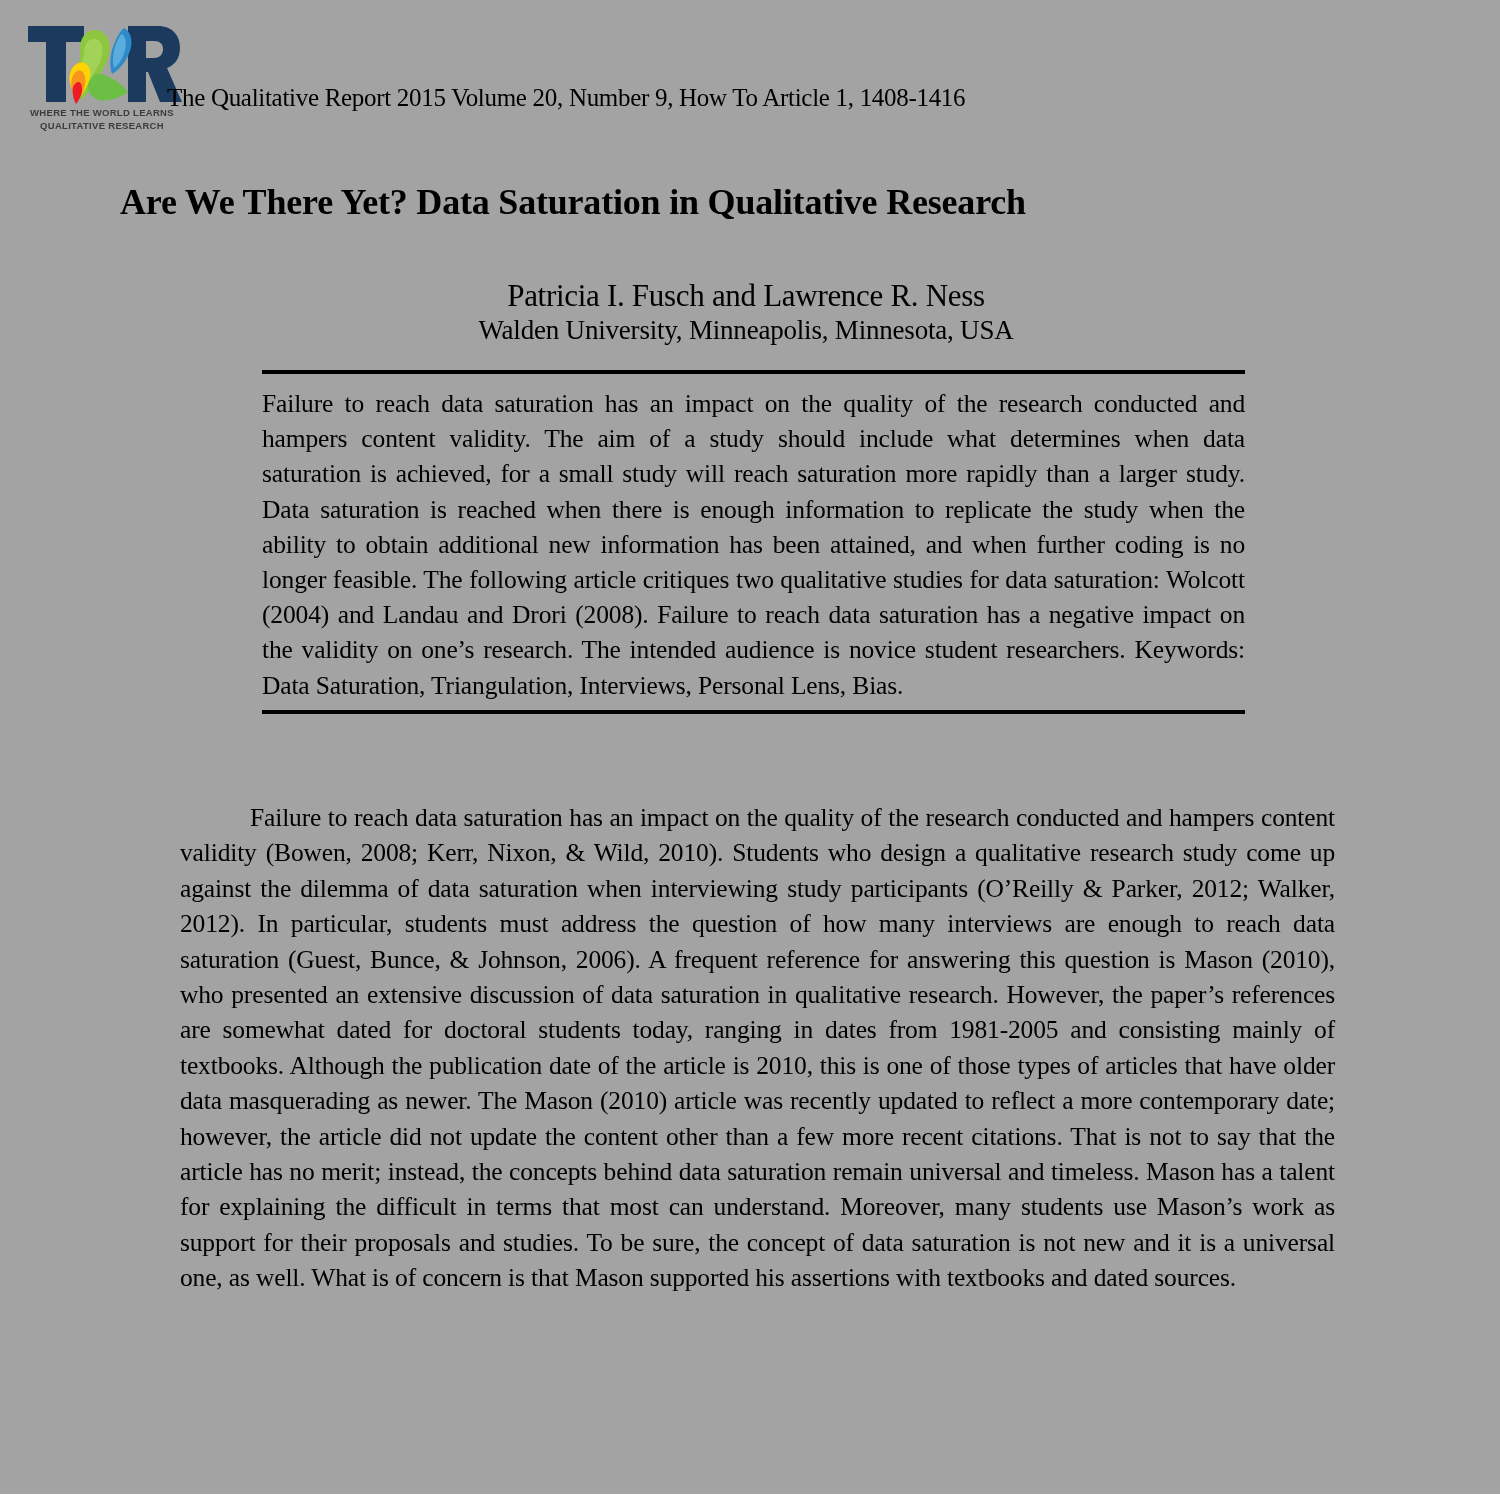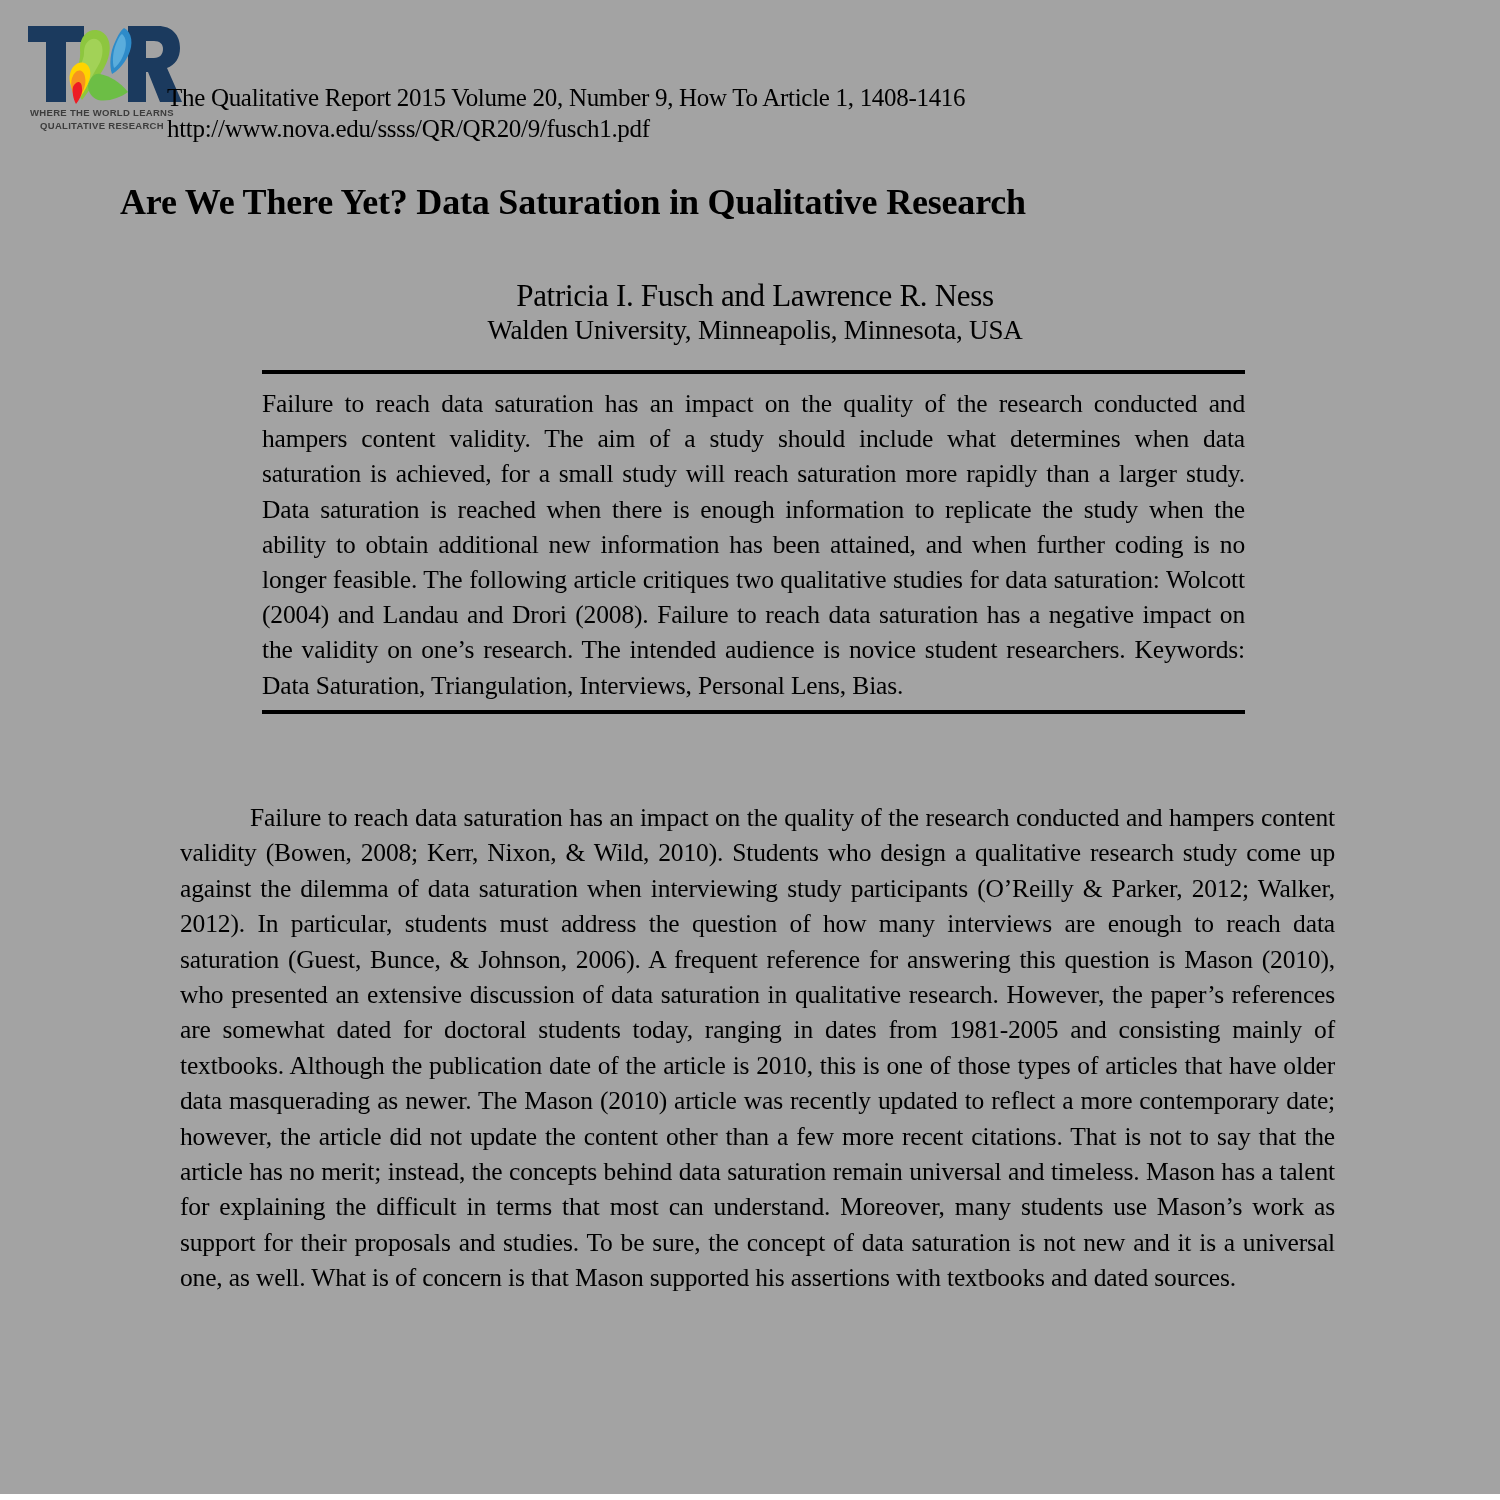--- a/index.html
+++ b/index.html
@@ -80,21 +80,21 @@
     text-align: left;
     font-size: 36px;
     font-weight: bold;
     letter-spacing: -0.2px;
     white-space: nowrap;
   }
 
   
   .authors {
     position: absolute;
-    left: 120px;
+    left: 111px;
     top: 278px;
     width: 1270px;
     text-align: center;
   }
   .authors-names {
     font-size: 31px;
     line-height: 36px;
     letter-spacing: -0.3px;
   }
   .authors-affil {
@@ -180,21 +180,20 @@
         </svg>
       </div>
       <div class="logo-tag">
         <div>WHERE THE WORLD LEARNS</div>
         <div>QUALITATIVE RESEARCH</div>
       </div>
     </div>
 
     <div class="masthead-text">
       <div>The Qualitative Report 2015 Volume 20, Number 9, How To Article 1, 1408-1416</div>
-      <div>http://www.nova.edu/ssss/QR/QR20/9/fusch1.pdf</div>
     </div>
   </div>
 
   <div class="article-title">Are We There Yet? Data Saturation in Qualitative Research</div>
 
   <div class="authors">
     <div class="authors-names">Patricia I. Fusch and Lawrence R. Ness</div>
     <div class="authors-affil">Walden University, Minneapolis, Minnesota, USA</div>
   </div>
 

